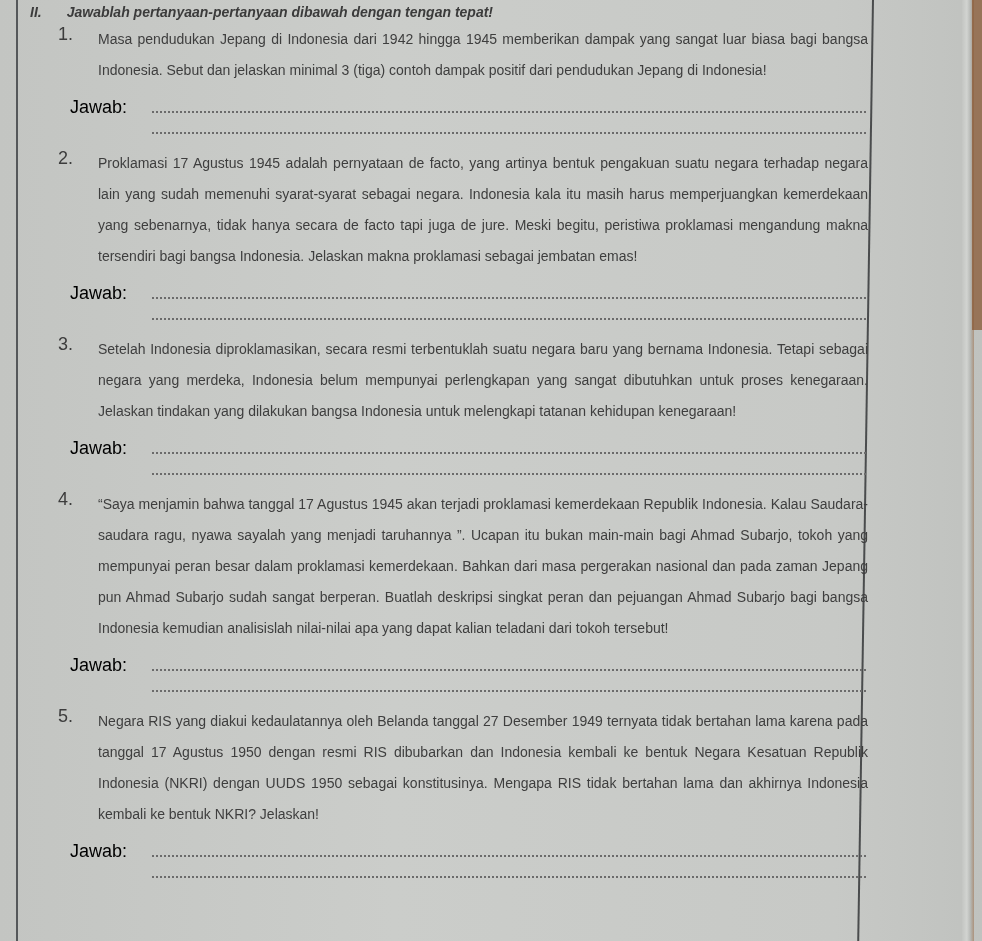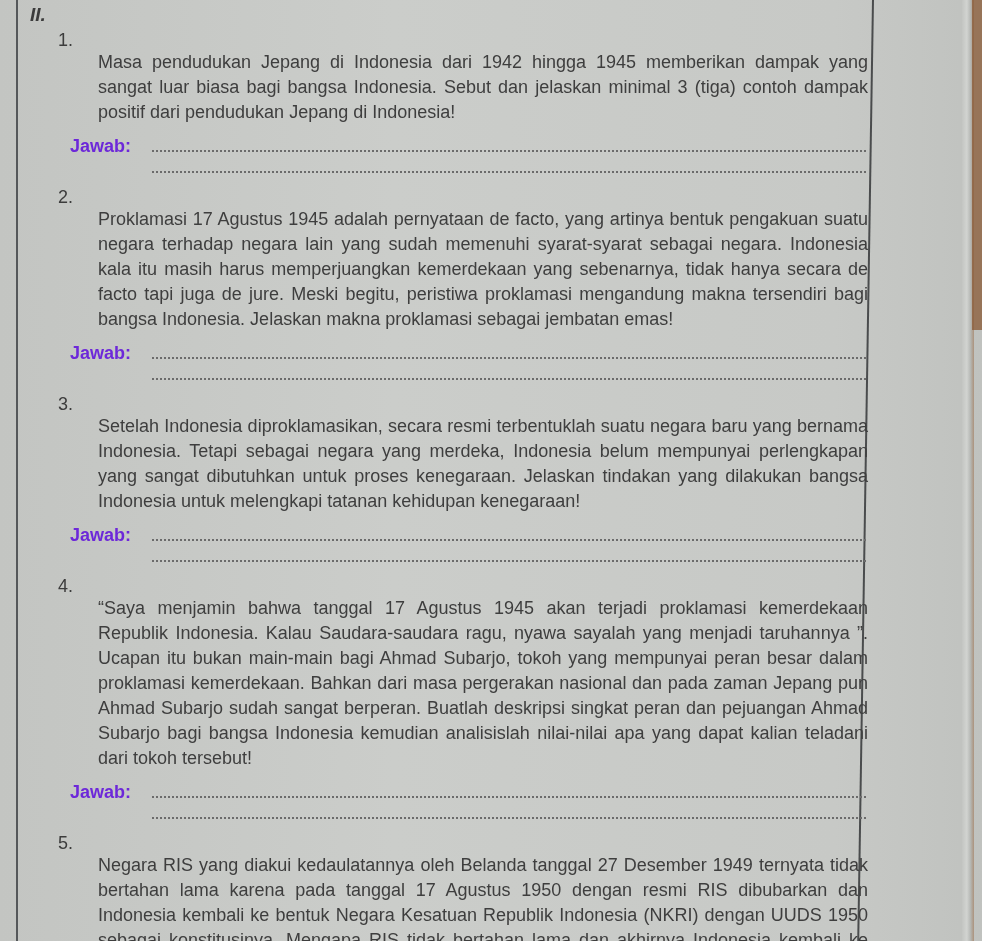--- a/index.html
+++ b/index.html
@@ -27,47 +27,48 @@
       opacity: 0.55;
     }
     .wood-sliver {
       position: absolute; top: 0; right: 0; width: 10px; height: 330px;
       background: #8a5a35; opacity: 0.75;
     }
     .content {
       position: absolute; left: 30px; top: 4px; width: 840px;
     }
     .section-title {
-      font-style: italic; font-weight: bold; font-size: 19px; color: #3b3b3b;
+      font-style: italic; font-weight: bold; font-size: 14px; color: #3b3b3b;
       margin: 0 0 4px 0; display: flex; gap: 25px;
     }
     .question { display: flex; margin-bottom: 6px; }
     .q-num { width: 40px; padding-left: 28px; font-size: 18px; color: #3c3c3c; flex: none; }
-    .q-body { width: 770px; font-size: 18px; line-height: 25px; text-align: justify; color: #3e3e3e; margin-top: 20px; }
+    .q-body { width: 770px; font-size: 14px; line-height: 31px; text-align: justify; color: #3e3e3e; }
     .q-body .italic { }
     .answer-row { display: flex; align-items: flex-end; height: 26px; }
-    .answer-label { width: 82px; font-size: 18px; color: #6d28d9; flex: none; font-weight: bold; }
+    .answer-label { width: 82px; font-size: 18px; color: #000000; flex: none; }
     .dots {
       flex: 1; border-bottom: 2px dotted #6b6b6b; height: 0; margin-bottom: 5px; margin-right: 4px;
     }
     .answer-row2 { height: 20px; display: flex; align-items: flex-end; padding-left: 82px; margin-bottom: 10px; }
     .answer-row2 .dots { margin-bottom: 4px; }
   </style>
 </head>
 <body>
 
 <div class="photo-bg"></div>
 <div class="page-left-edge"></div>
 <div class="page-right-border"></div>
 <div class="fold-edge"></div>
 <div class="wood-sliver"></div>
 
 <div class="content">
   <div class="section-title">
     <span>II.</span>
+    <span>Jawablah pertanyaan-pertanyaan dibawah dengan tengan tepat!</span>
   </div>
 
   <div>
     <div class="question">
       <span class="q-num">1.</span>
       <div class="q-body">Masa pendudukan Jepang di Indonesia dari 1942 hingga 1945 memberikan dampak yang sangat luar biasa bagi bangsa Indonesia. Sebut dan jelaskan minimal 3 (tiga) contoh dampak positif dari pendudukan Jepang di Indonesia!</div>
     </div>
     <div class="answer-row" style="padding-left:40px;">
       <span class="answer-label">Jawab:</span>
       <span class="dots"></span>

